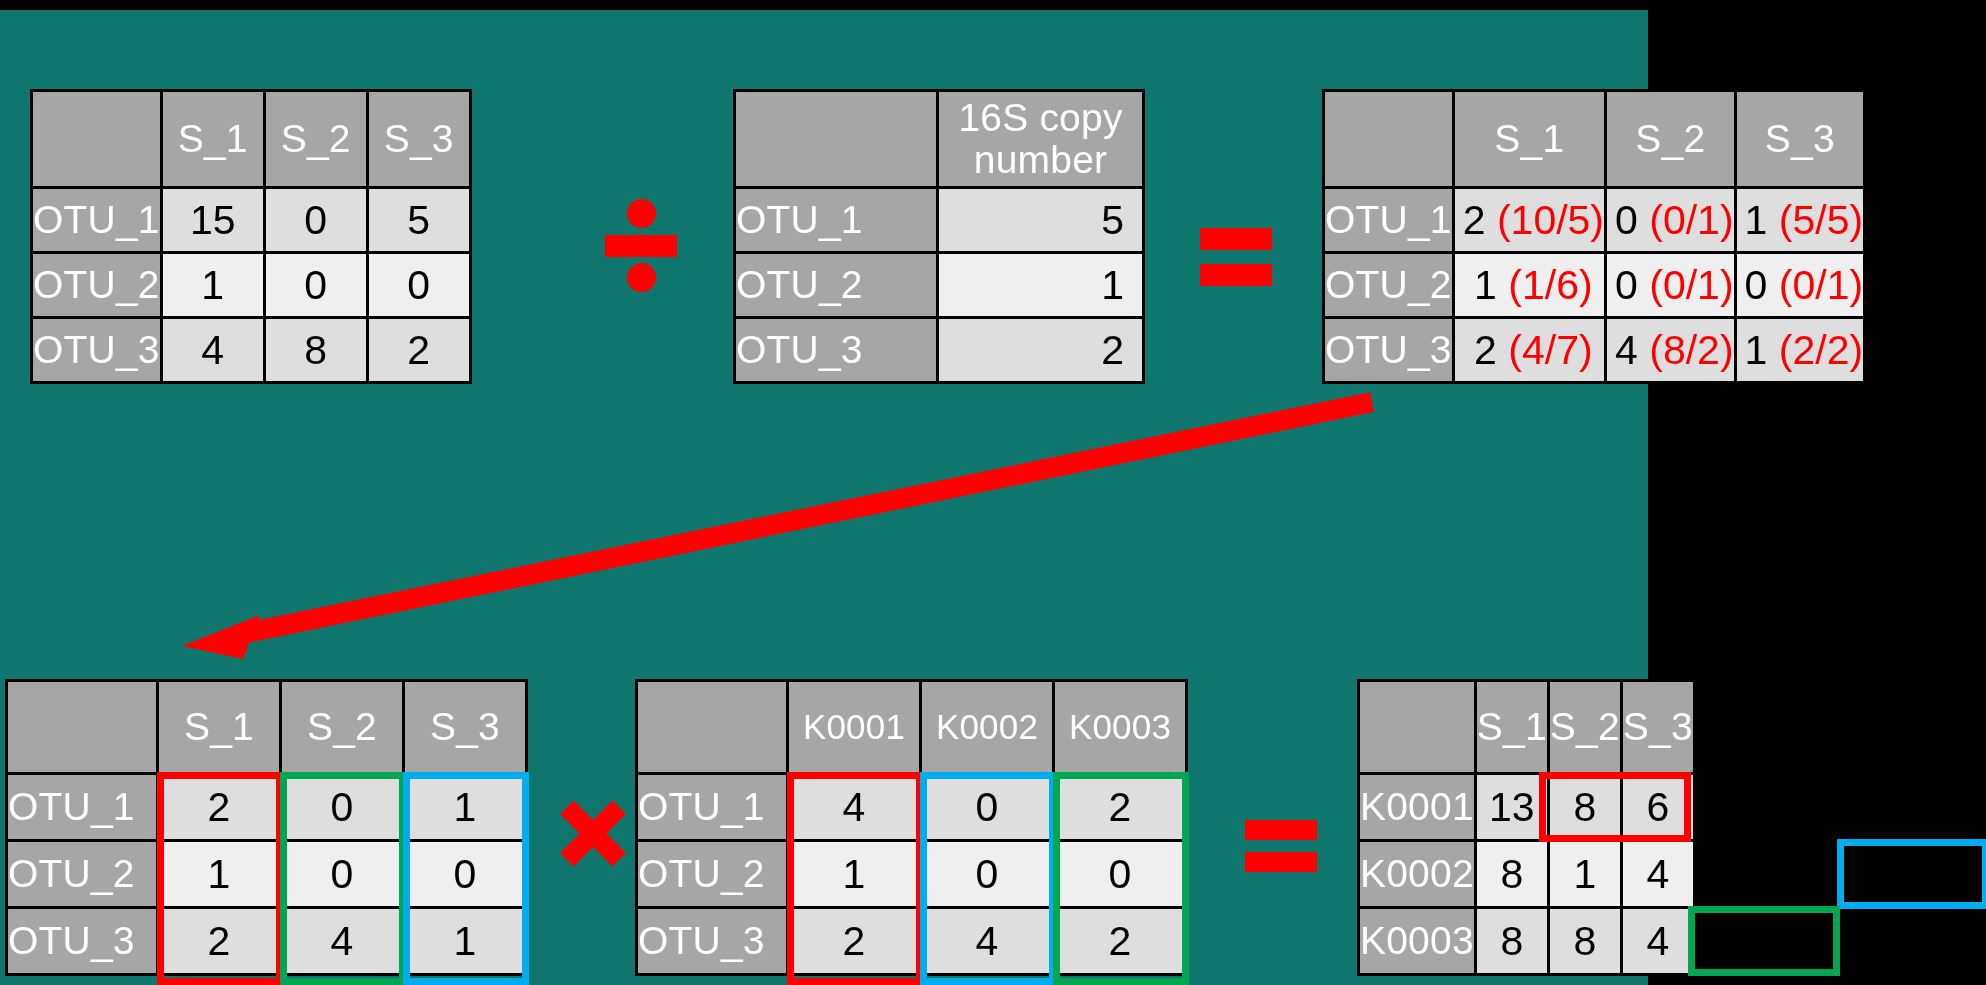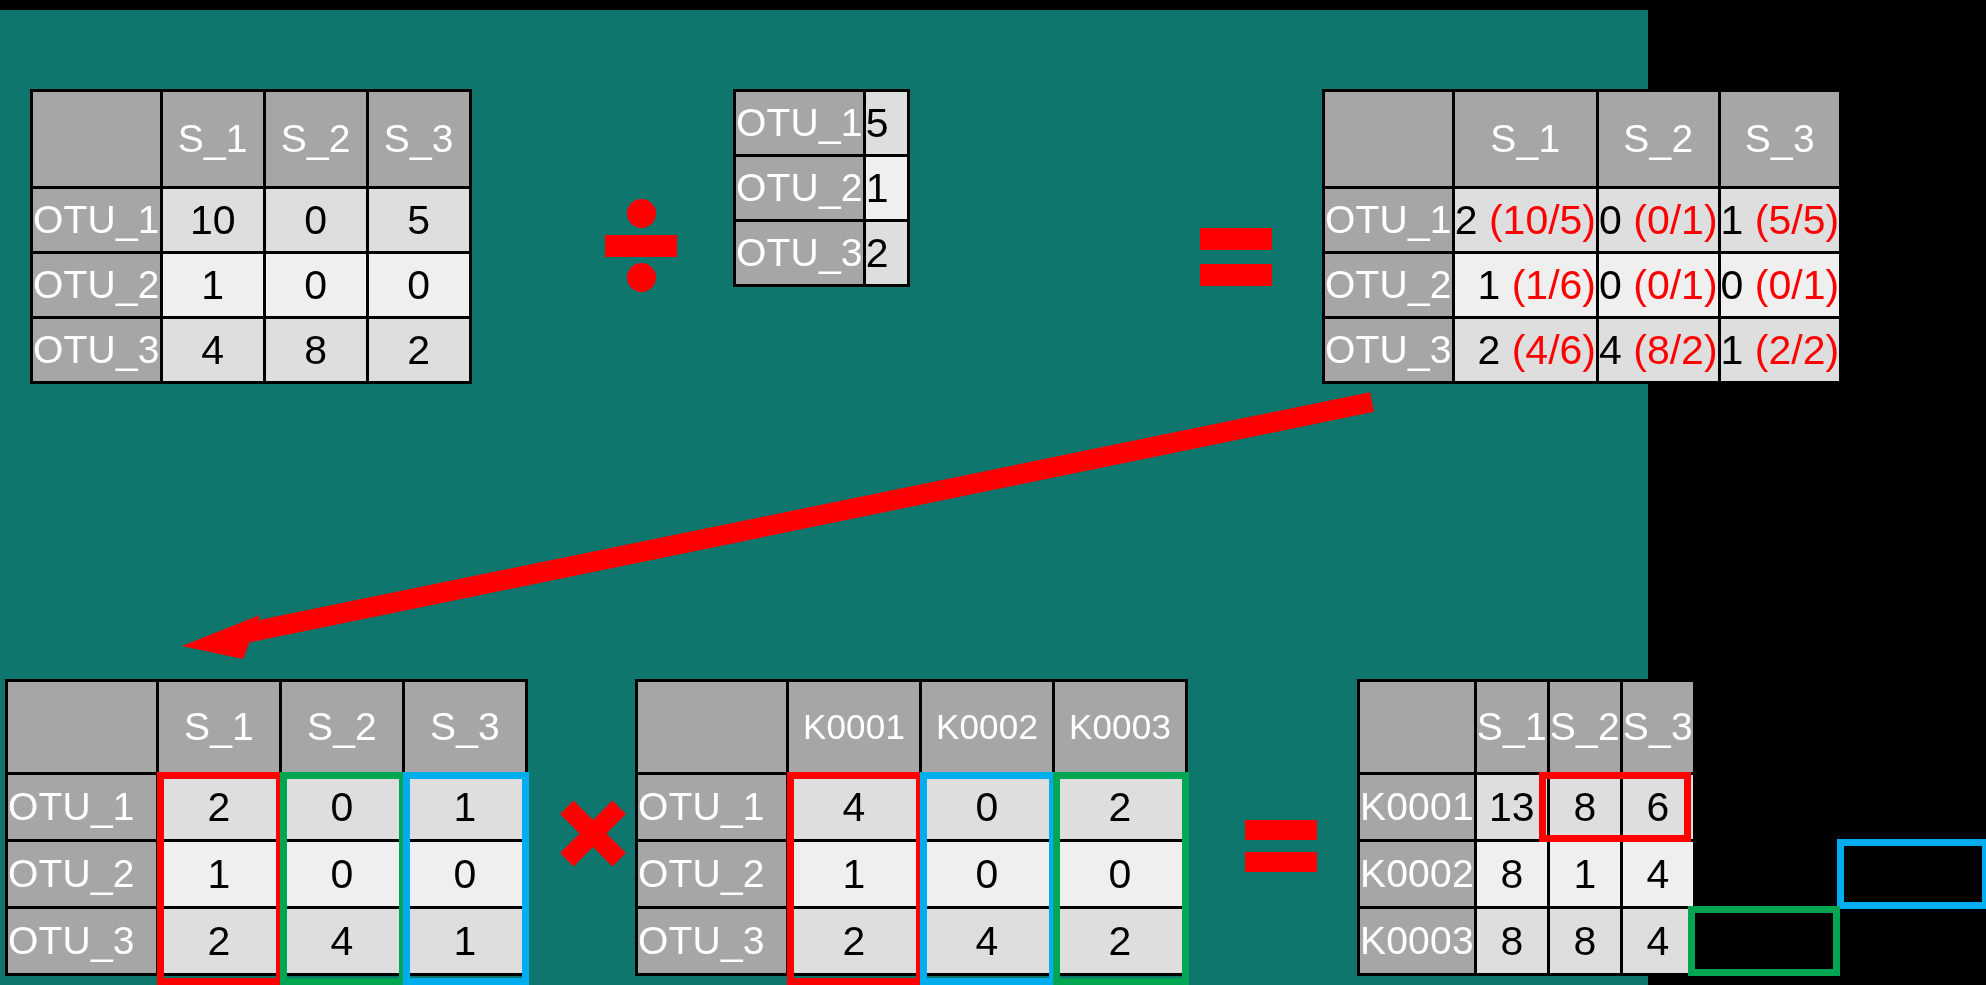--- a/index.html
+++ b/index.html
@@ -62,21 +62,21 @@
   .dcell {
     color: #000000;
     font-size: 41px;
     text-align: center;
   }
   .band-a { background: #dedede; }
   .band-b { background: #efefef; }
   .dcell.right { text-align: right; padding-right: 18px; }
 
   
-  .dcell.frac { text-align: right; padding-left: 0; white-space: nowrap; }
+  .dcell.frac { text-align: center; padding-left: 8px; white-space: nowrap; }
   .frac .red { color: #ff0000; }
 
   
   .boxoverlay {
     position: absolute;
     border-style: solid;
     box-sizing: border-box;
     pointer-events: none;
   }
 
@@ -126,21 +126,21 @@
   <table class="tbl" id="t1" style="left:30px; top:79px;">
     <tbody>
         <tr>
       <th class="hcorner" style="width:110px; height:94px;"></th>
       <th class="hcell" style="width:100px;">S_1</th>
       <th class="hcell" style="width:100px;">S_2</th>
       <th class="hcell" style="width:100px;">S_3</th>
     </tr>
     <tr>
       <td class="rcell" style="height:62px;">OTU_1</td>
-      <td class="dcell band-a">10</td>
+      <td class="dcell band-a">15</td>
       <td class="dcell band-a">0</td>
       <td class="dcell band-a">5</td>
     </tr>
     <tr>
       <td class="rcell" style="height:62px;">OTU_2</td>
       <td class="dcell band-b">1</td>
       <td class="dcell band-b">0</td>
       <td class="dcell band-b">0</td>
     </tr>
     <tr>
@@ -153,20 +153,24 @@
     </table>
 
   <div class="op op-divide" style="left:605px; top:185px; width:72px; height:100px;">
     <div class="dot" style="left:22px; top:4px; width:29px; height:29px;"></div>
     <div class="bar" style="left:0px; top:40px; width:72px; height:22px;"></div>
     <div class="dot" style="left:22px; top:68px; width:29px; height:29px;"></div>
   </div>
 
   <table class="tbl" id="t2" style="left:733px; top:79px;">
     <tbody>
+        <tr>
+      <th class="hcorner" style="width:200px; height:94px;"></th>
+      <th class="hcell" style="width:203px; padding:0 10px;">16S copy number</th>
+    </tr>
     <tr>
       <td class="rcell" style="height:62px;">OTU_1</td>
       <td class="dcell band-a right">5</td>
     </tr>
     <tr>
       <td class="rcell" style="height:62px;">OTU_2</td>
       <td class="dcell band-b right">1</td>
     </tr>
     <tr>
       <td class="rcell" style="height:62px;">OTU_3</td>
@@ -195,21 +199,21 @@
       <td class="dcell band-a frac"><span>1</span> <span class="red">(5/5)</span></td>
     </tr>
     <tr>
       <td class="rcell" style="height:62px;">OTU_2</td>
       <td class="dcell band-b frac"><span>1</span> <span class="red">(1/6)</span></td>
       <td class="dcell band-b frac"><span>0</span> <span class="red">(0/1)</span></td>
       <td class="dcell band-b frac"><span>0</span> <span class="red">(0/1)</span></td>
     </tr>
     <tr>
       <td class="rcell" style="height:62px;">OTU_3</td>
-      <td class="dcell band-a frac"><span>2</span> <span class="red">(4/6)</span></td>
+      <td class="dcell band-a frac"><span>2</span> <span class="red">(4/7)</span></td>
       <td class="dcell band-a frac"><span>4</span> <span class="red">(8/2)</span></td>
       <td class="dcell band-a frac"><span>1</span> <span class="red">(2/2)</span></td>
     </tr>
   </tbody>
     </table>
 
   <svg class="arrow-svg" viewBox="0 0 1986 985">
     <g>
       <line x1="1372" y1="392" x2="236" y2="625" stroke="#ff0000" stroke-width="20" stroke-linecap="butt"></line>
       <polygon points="182,636 260,605 243,649" fill="#ff0000"></polygon>

